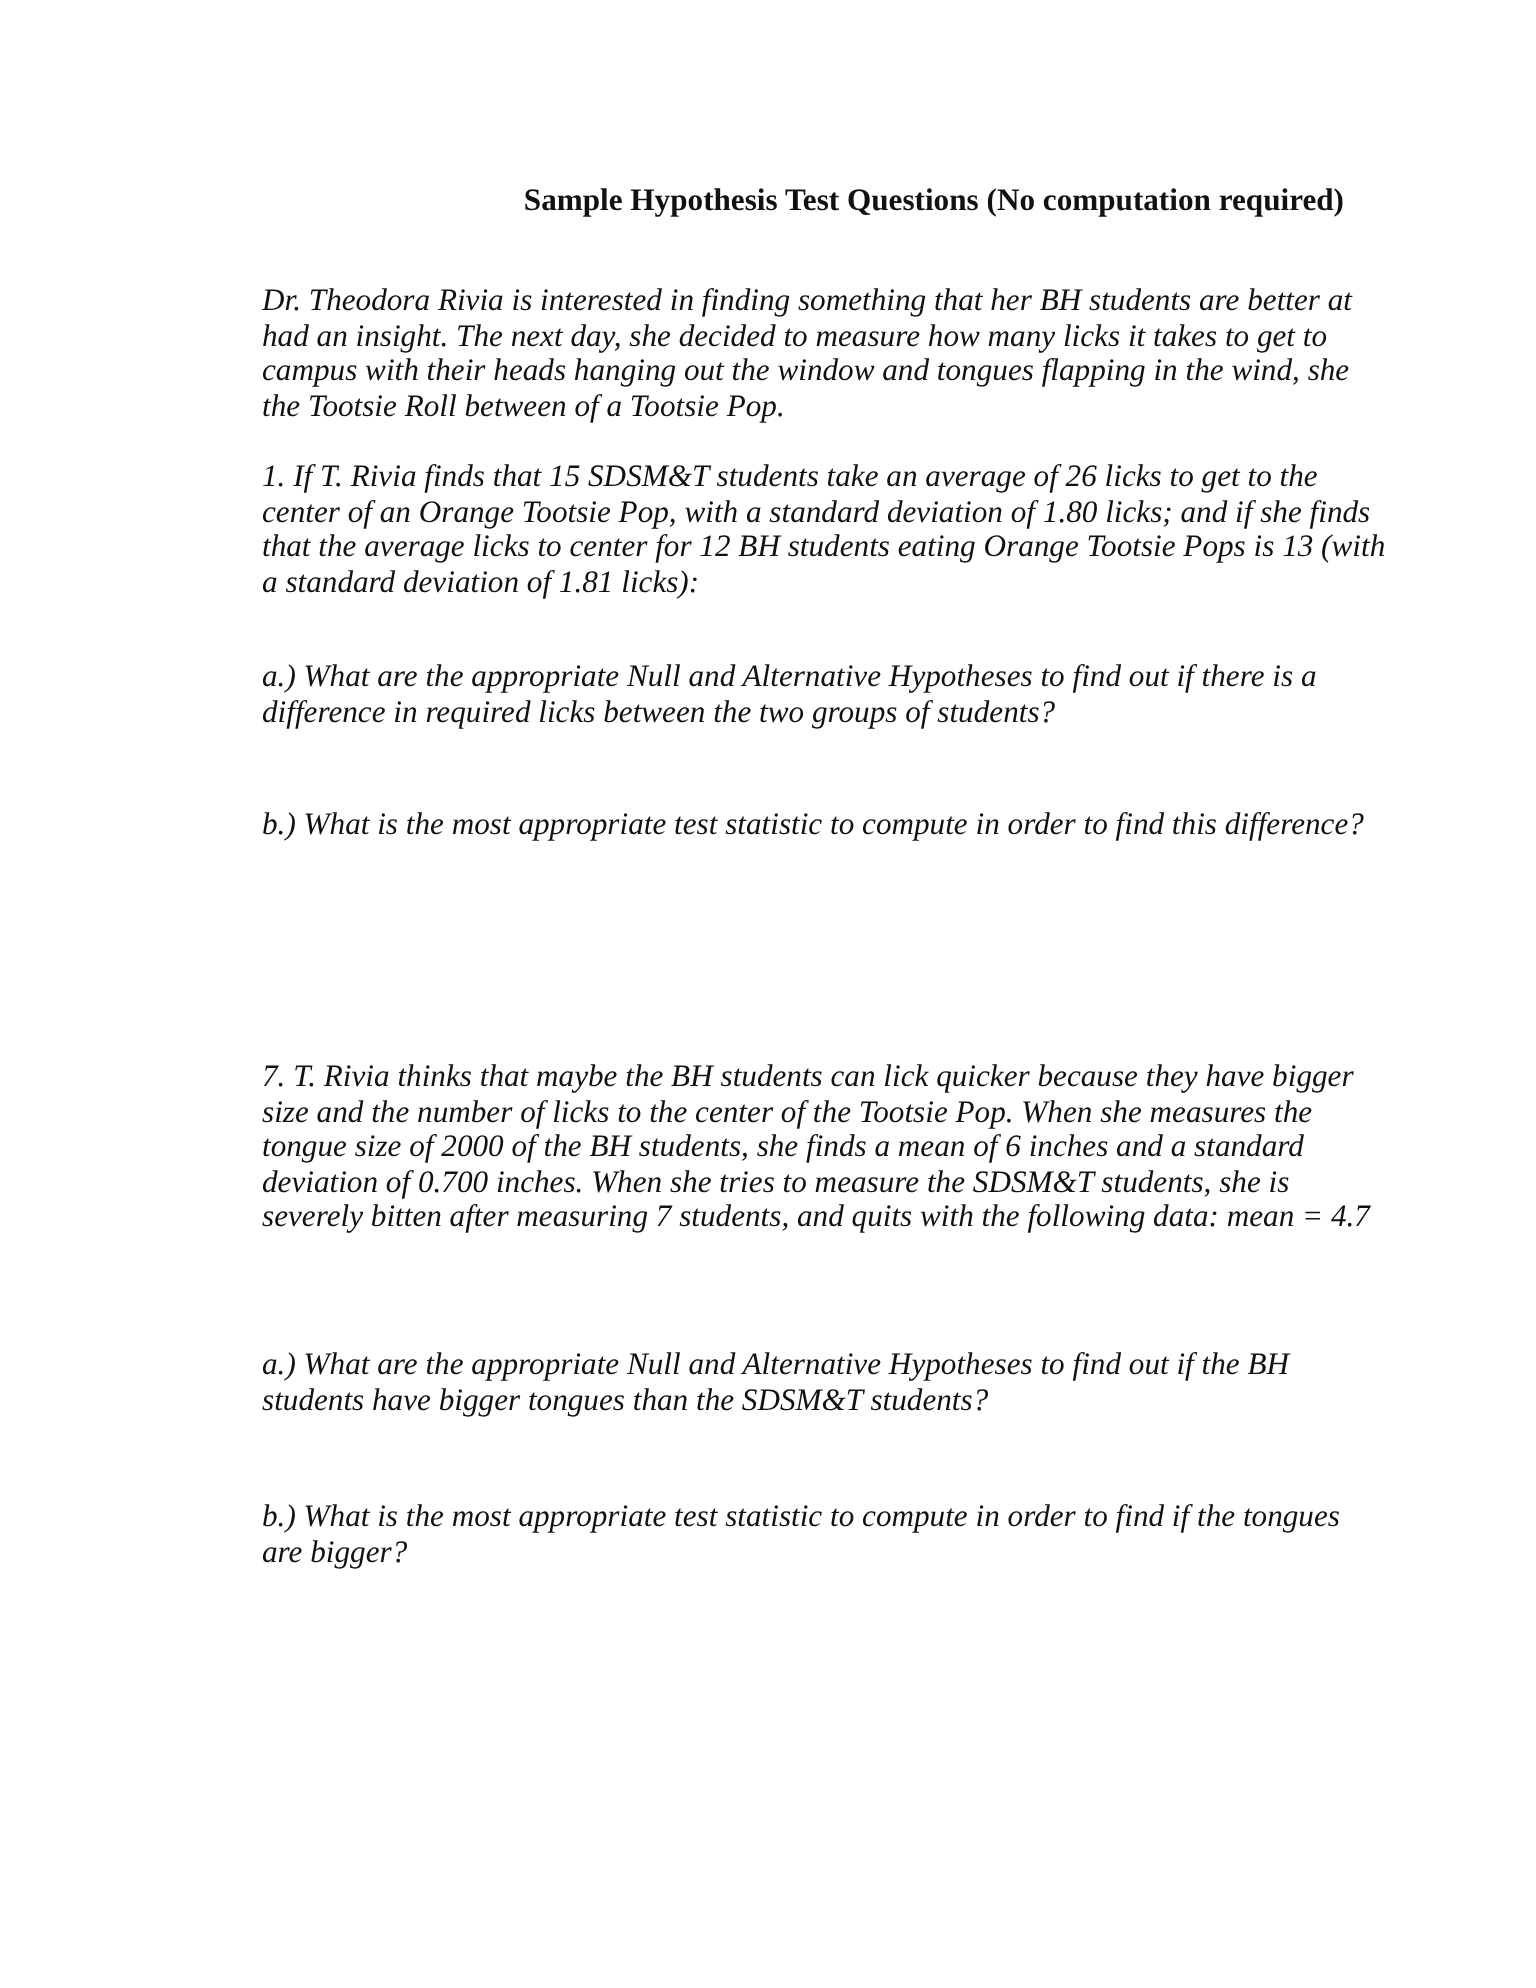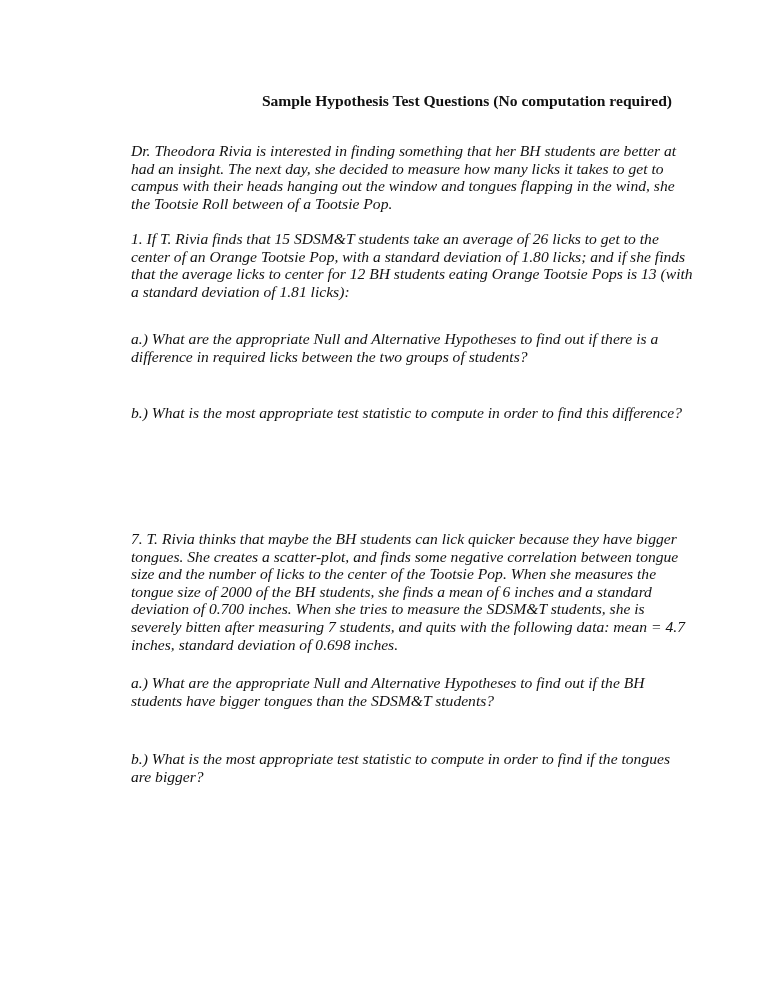--- a/index.html
+++ b/index.html
@@ -34,26 +34,24 @@
     <span class="line">a.) What are the appropriate Null and Alternative Hypotheses to find out if there is a</span>
     <span class="line">difference in required licks between the two groups of students?</span>
   </p>
 
   <p class="para" style="top:400px">
     <span class="line">b.)  What is the most appropriate test statistic to compute in order to find this difference?</span>
   </p>
 
   <p class="para" style="top:526px">
     <span class="line">7.  T. Rivia thinks that maybe the BH students can lick quicker because they have bigger</span>
-    <span class="line">tongues.  She creates a scatter-plot, and finds some negative correlation between tongue</span>
     <span class="line">size and the number of licks to the center of the Tootsie Pop.  When she measures the</span>
     <span class="line">tongue size of 2000 of the BH students, she finds a mean of 6 inches and a standard</span>
     <span class="line">deviation of 0.700 inches.  When she tries to measure the SDSM&amp;T students, she is</span>
     <span class="line">severely bitten after measuring 7 students, and quits with the following data:  mean = 4.7</span>
-    <span class="line">inches, standard deviation of 0.698 inches.</span>
   </p>
 
   <p class="para" style="top:670px">
     <span class="line">a.) What are the appropriate Null and Alternative Hypotheses to find out if the BH</span>
     <span class="line">students have bigger tongues than the SDSM&amp;T students?</span>
   </p>
 
   <p class="para" style="top:746px">
     <span class="line">b.)  What is the most appropriate test statistic to compute in order to find if the tongues</span>
     <span class="line">are bigger?</span>

